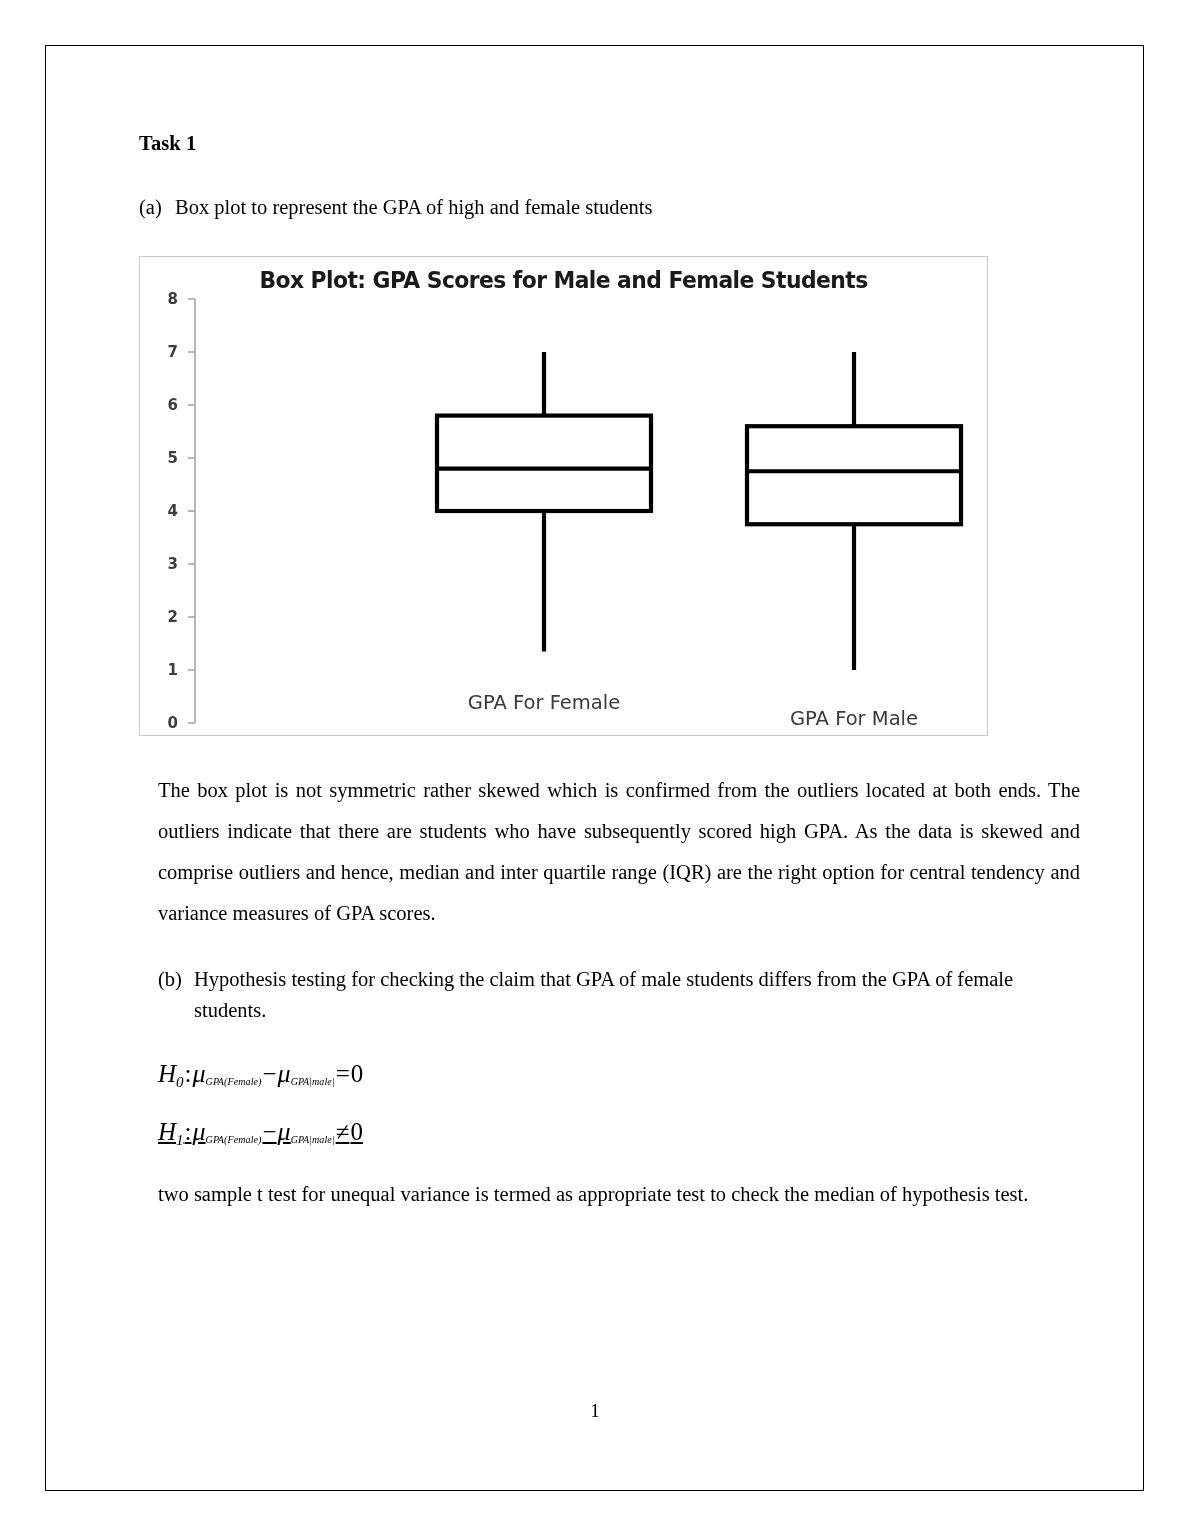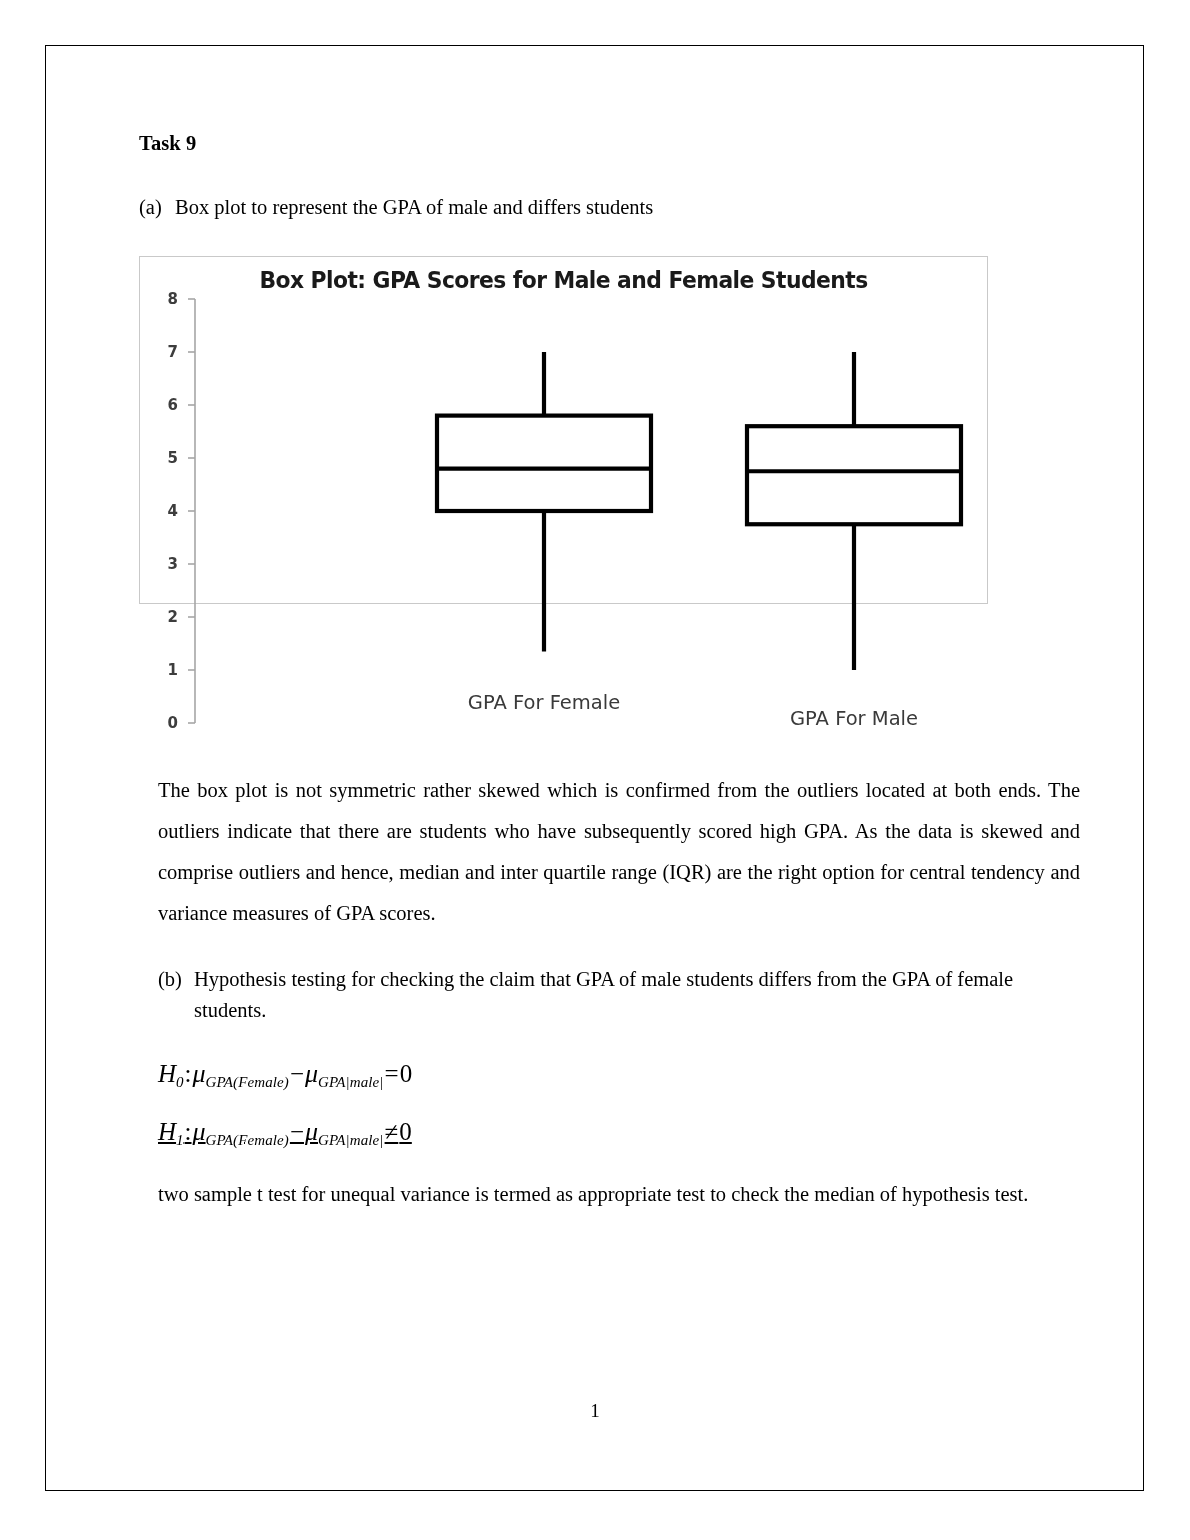--- a/index.html
+++ b/index.html
@@ -56,21 +56,21 @@
     line-height: 2.0;
     text-align: justify;
     margin: 0;
   }
   
   .chart-box {
     position: absolute;
     left: 139px;
     top: 256px;
     width: 849px;
-    height: 348px;
+    height: 480px;
     border: 1px solid #c9c9c9;
     box-sizing: border-box;
     background: #ffffff;
   }
   .chart-title {
     position: absolute;
     left: 0;
     right: 0;
     top: 9px;
     text-align: center;
@@ -107,21 +107,21 @@
     margin: 0 0 26px 0;
     white-space: nowrap;
   }
   .formula .hvar { font-style: italic; }
   .formula .mu {
     font-style: italic;
     font-size: 26px;
   }
   .formula .sub {
     font-style: italic;
-    font-size: 15px;
+    font-size: 10px;
     vertical-align: -0.32em;
     letter-spacing: 0.1px;
   }
   .formula .numsub {
     font-style: italic;
     font-size: 15px;
     vertical-align: -0.32em;
   }
   .formula .op { font-size: 25px; padding: 0 1px; }
   .page-number {
@@ -133,25 +133,25 @@
     font-size: 19px;
   }
 </style>
 </head>
 <body>
 
 <div class="page-frame"></div>
 
 <div class="content">
 
-  <div class="task-title">Task 9</div>
+  <div class="task-title">Task 1</div>
 
   <div class="list-item">
     <span class="list-marker">(a)</span>
-    <span class="list-body">Box plot to represent the GPA of male and differs students</span>
+    <span class="list-body">Box plot to represent the GPA of high and female students</span>
   </div>
 
 </div>
 
 <div class="chart-box">
   <div class="chart-title">Box Plot: GPA Scores for Male and Female Students</div>
 
   <svg class="chart-svg" width="847" height="478" viewBox="0 0 847 478">
 
     <line id="axis-line" x1="55" y1="42" x2="55" y2="466" stroke="#a6a6a6" stroke-width="1.6"></line>

